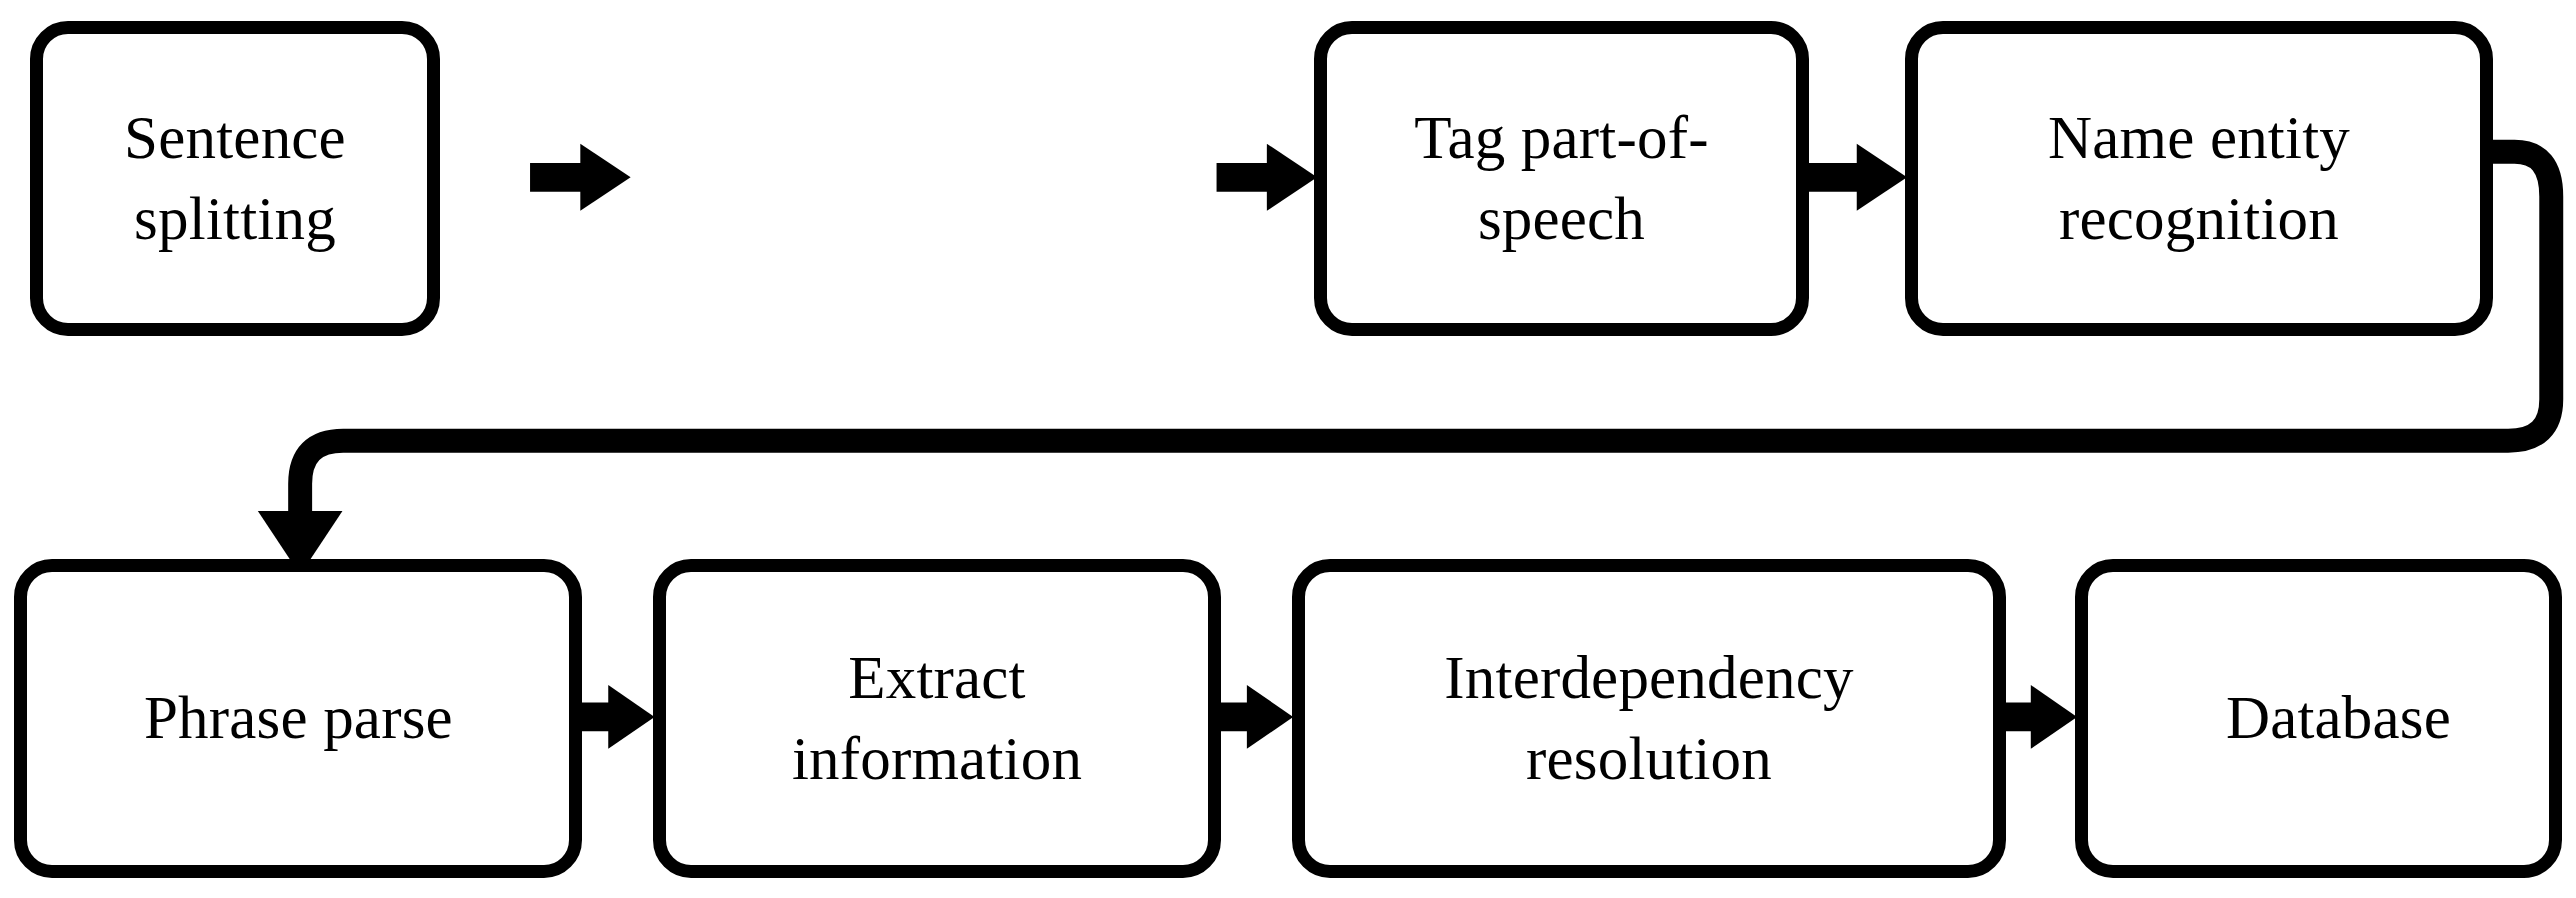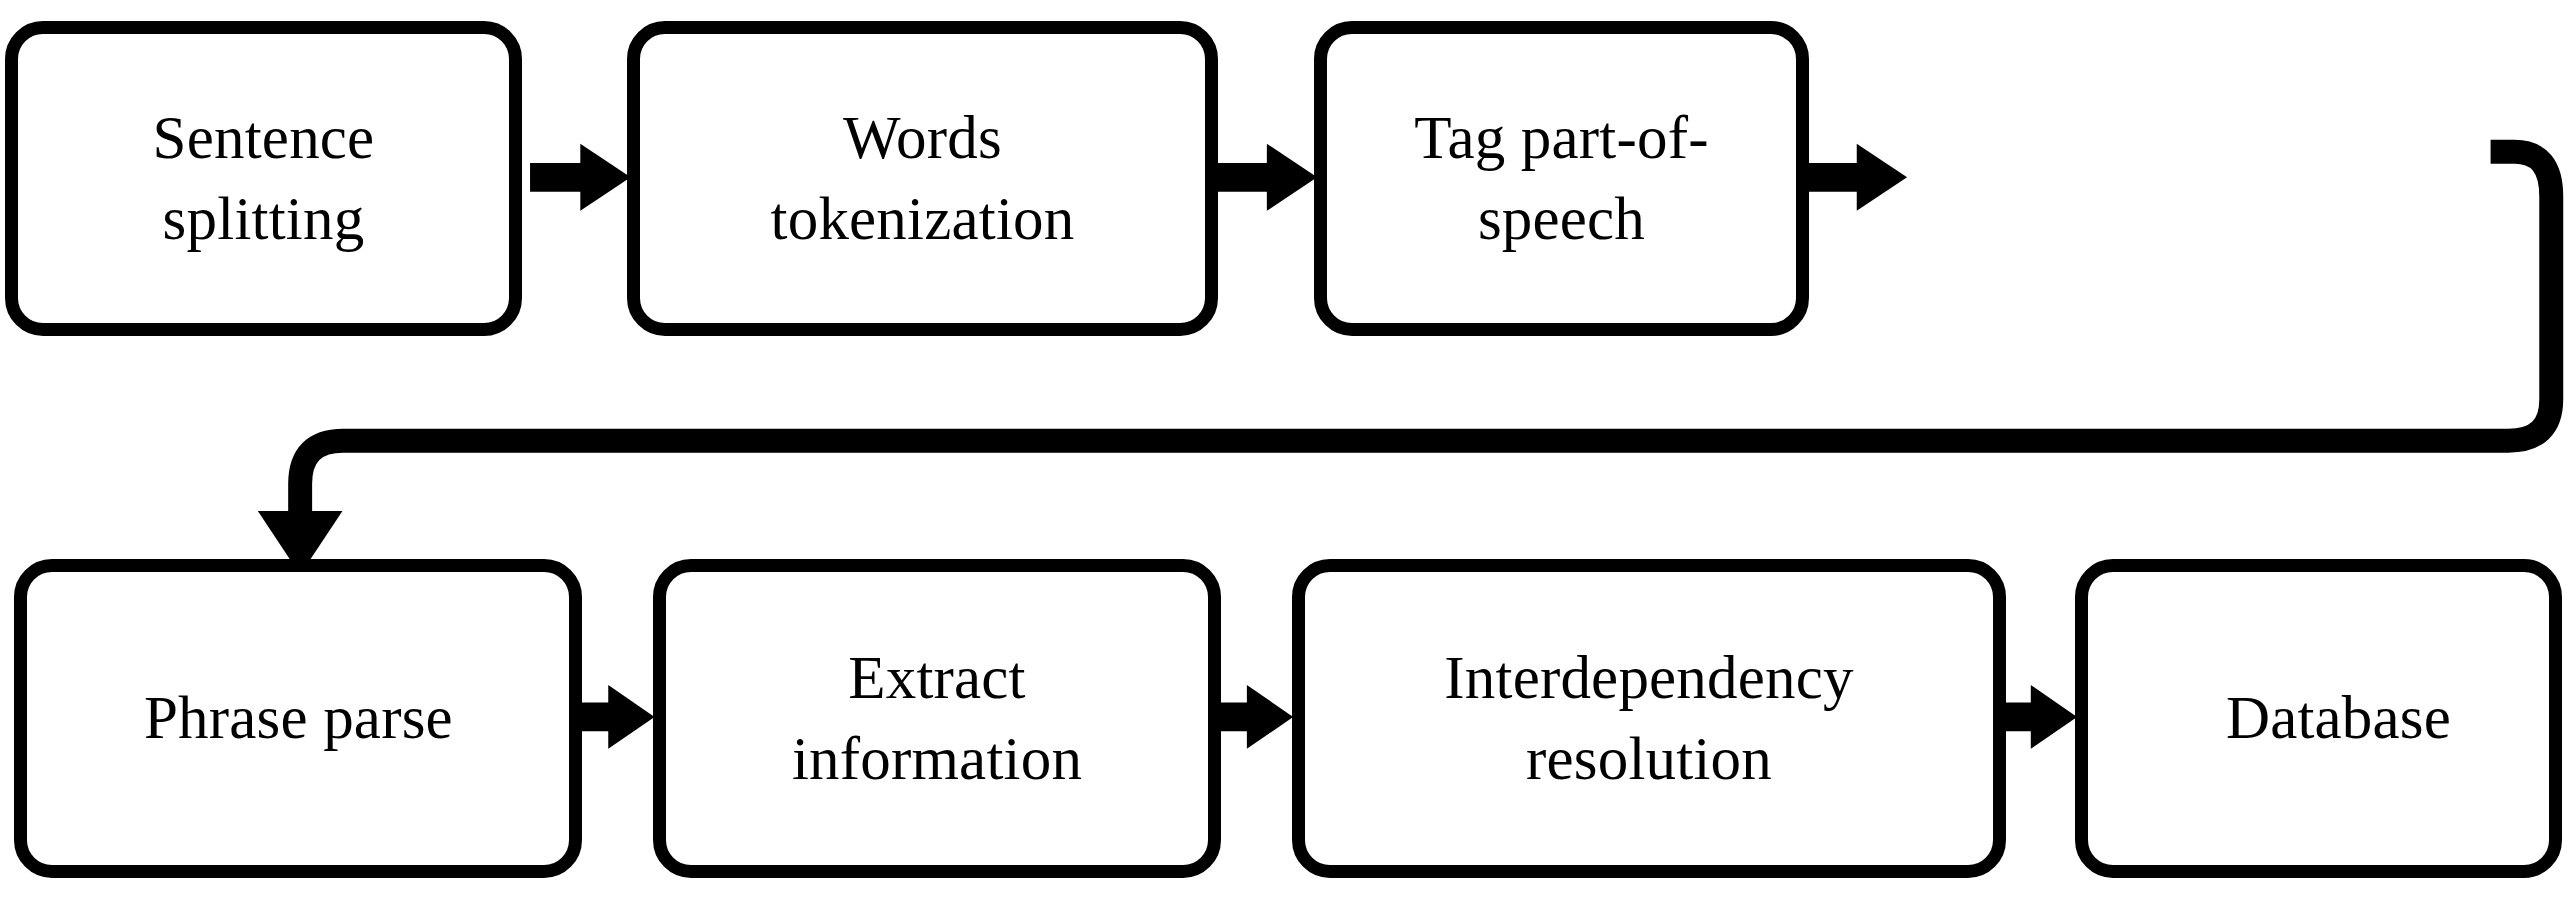--- a/index.html
+++ b/index.html
@@ -92,35 +92,35 @@
       <path d="M 1528 898 L 1570 898" stroke="#000" stroke-width="36" fill="none"></path>
       <path d="M 1562 858 L 1620 898 L 1562 938 Z" fill="#000"></path>
     </g>
 
     <g>
       <path d="M 2510 898 L 2552 898" stroke="#000" stroke-width="36" fill="none"></path>
       <path d="M 2544 858 L 2602 898 L 2544 938 Z" fill="#000"></path>
     </g>
   </svg>
 
-  <div class="node" style="left:5px; top:21px; width:517px; height:315px;">
+  <div class="node" style="left:30px; top:21px; width:410px; height:315px;">
     <span class="label">Sentence
 splitting</span>
   </div>
 
-  <div class="node" style="left:627px; top:21px; width:591px; height:315px;">
-    <span class="label">Words
-tokenization</span>
-  </div>
 
   <div class="node" style="left:1314px; top:21px; width:495px; height:315px;">
     <span class="label">Tag part-of-
 speech</span>
   </div>
 
+  <div class="node" style="left:1905px; top:21px; width:588px; height:315px;">
+    <span class="label">Name entity
+recognition</span>
+  </div>
 
   <div class="node" style="left:14.4px; top:559px; width:568px; height:319px;text-align:center;">
     <span class="label">Phrase parse</span>
   </div>
 
   <div class="node" style="left:653px; top:559px; width:568px; height:319px;">
     <span class="label">Extract
 information</span>
   </div>
 

